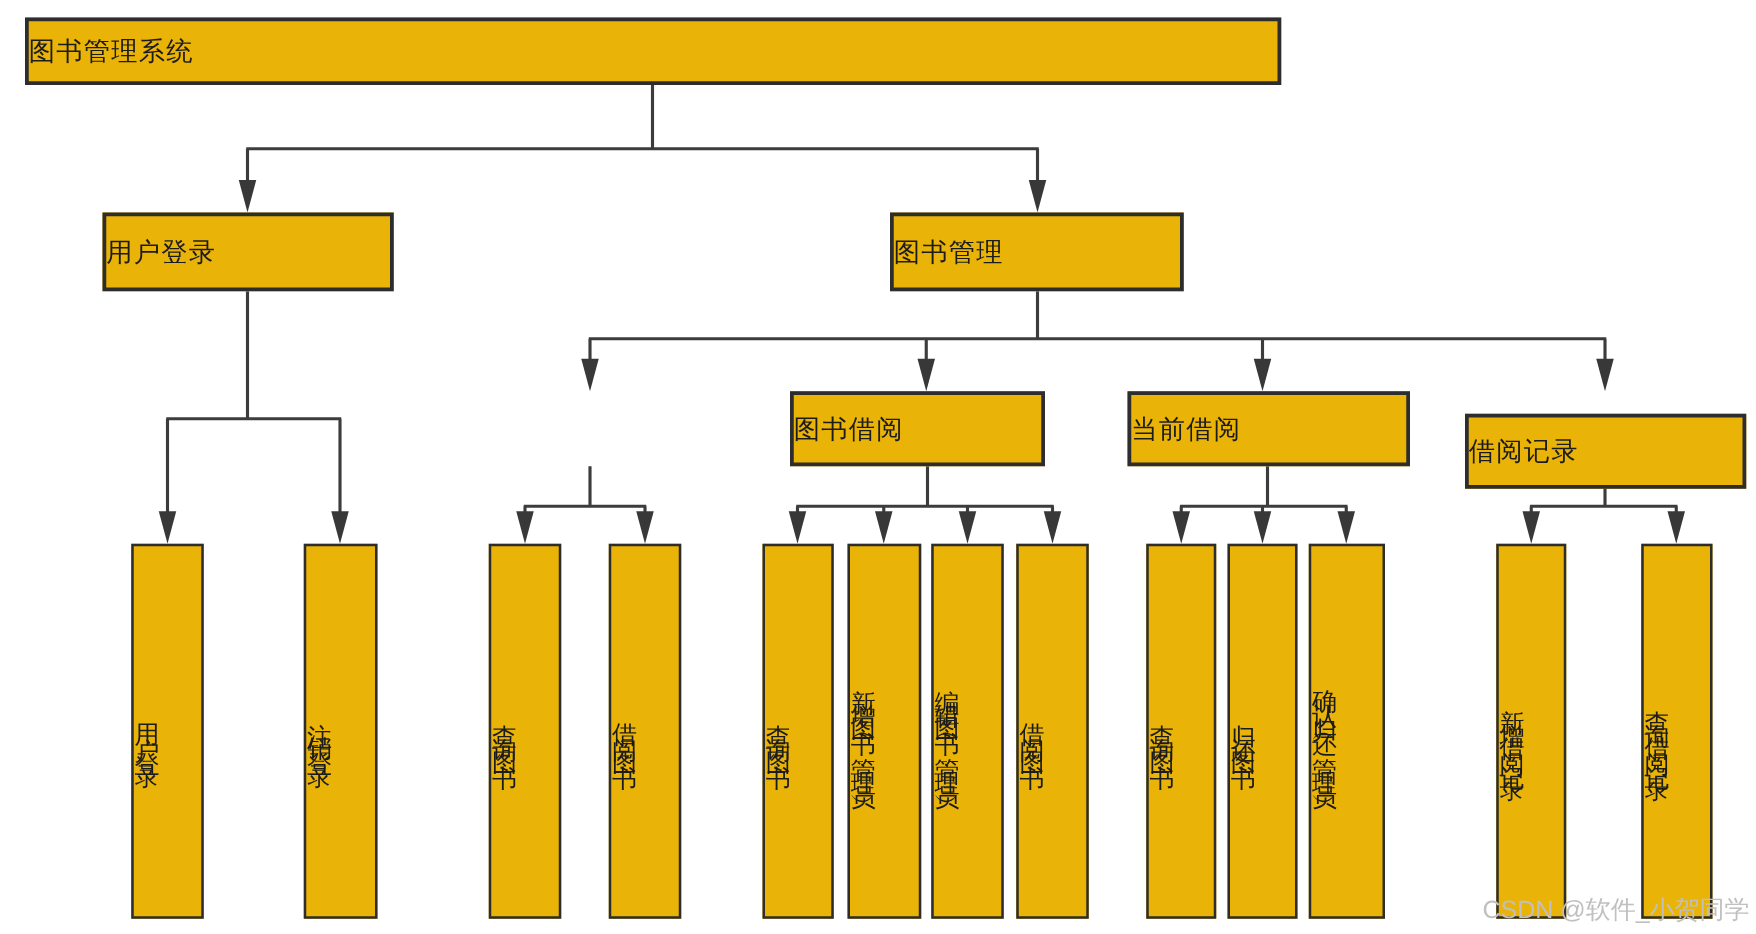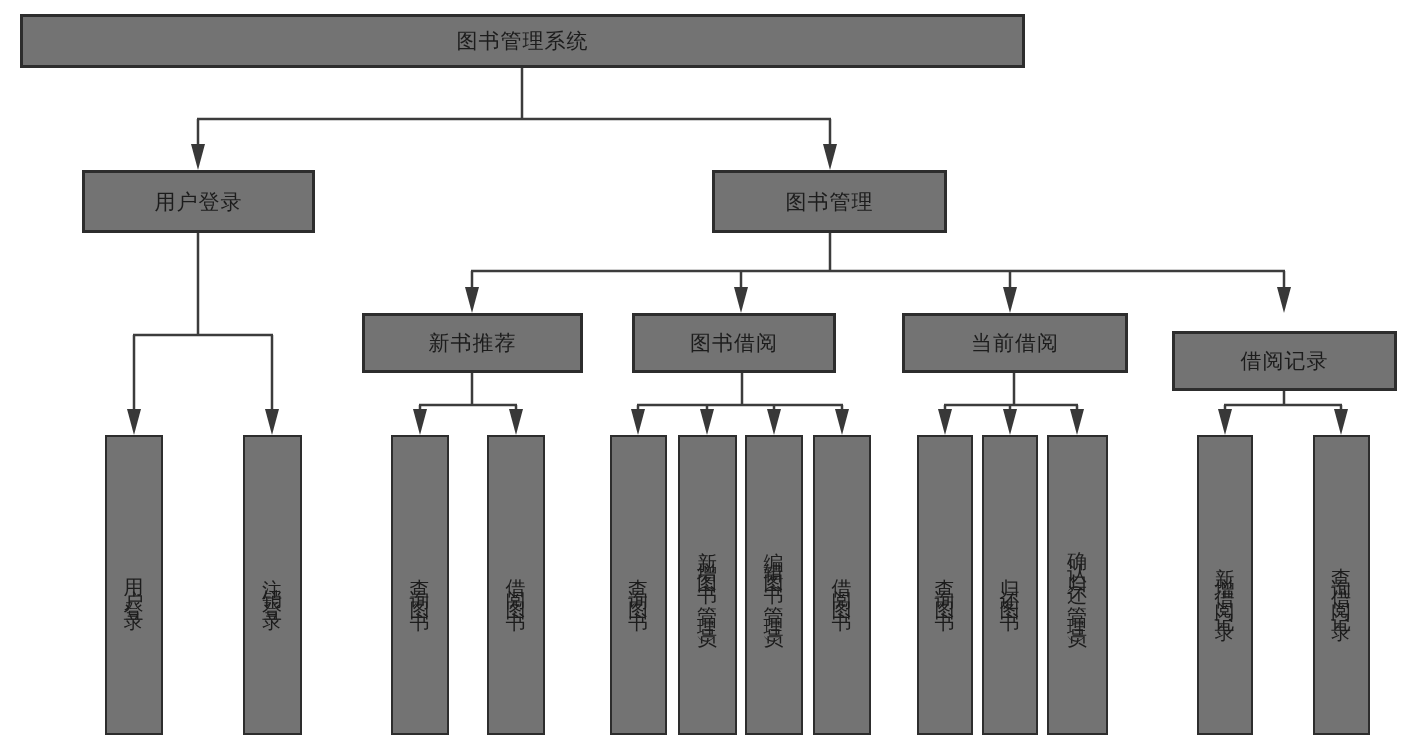--- a/index.html
+++ b/index.html
@@ -12,26 +12,26 @@
     color: #1c1c1c;
     overflow: hidden;
   }
   svg.connectors {
     position: absolute;
     left: 0; top: 0;
     width: 1405px; height: 747px;
   }
   .hbox, .vbox {
     position: absolute;
-    background: #737373;
+    background: #eab308;
     border: 3px solid #2d2d2d;
     box-sizing: border-box;
     display: flex;
     align-items: center;
-    justify-content: center;
+    justify-content: flex-start;
     text-align: center;
   }
   .hbox { font-size: 21px; letter-spacing: 1px; }
   .vbox { border-width: 2px; }
   .vbox .vtext {
     writing-mode: vertical-rl;
     text-orientation: mixed;
     font-size: 20px;
     line-height: 1;
     letter-spacing: 11px;
@@ -135,23 +135,20 @@
     <span>图书管理系统</span>
   </div>
 
   <div class="hbox b-login">
     <span>用户登录</span>
   </div>
   <div class="hbox b-manage">
     <span>图书管理</span>
   </div>
 
-  <div class="hbox b-l3-0">
-    <span>新书推荐</span>
-  </div>
   <div class="hbox b-l3-1">
     <span>图书借阅</span>
   </div>
   <div class="hbox b-l3-2">
     <span>当前借阅</span>
   </div>
   <div class="hbox b-l3-3">
     <span>借阅记录</span>
   </div>
 
@@ -192,14 +189,15 @@
     <span class="vtext">确认归还（管理员）</span>
   </div>
 
   <div class="vbox v-g5-0">
     <span class="vtext">新增借阅记录</span>
   </div>
   <div class="vbox v-g5-1">
     <span class="vtext">查询借阅记录</span>
   </div>
 
+  <div class="watermark">CSDN @软件_小贺同学</div>
 
 </div>
 
 </body></html>

